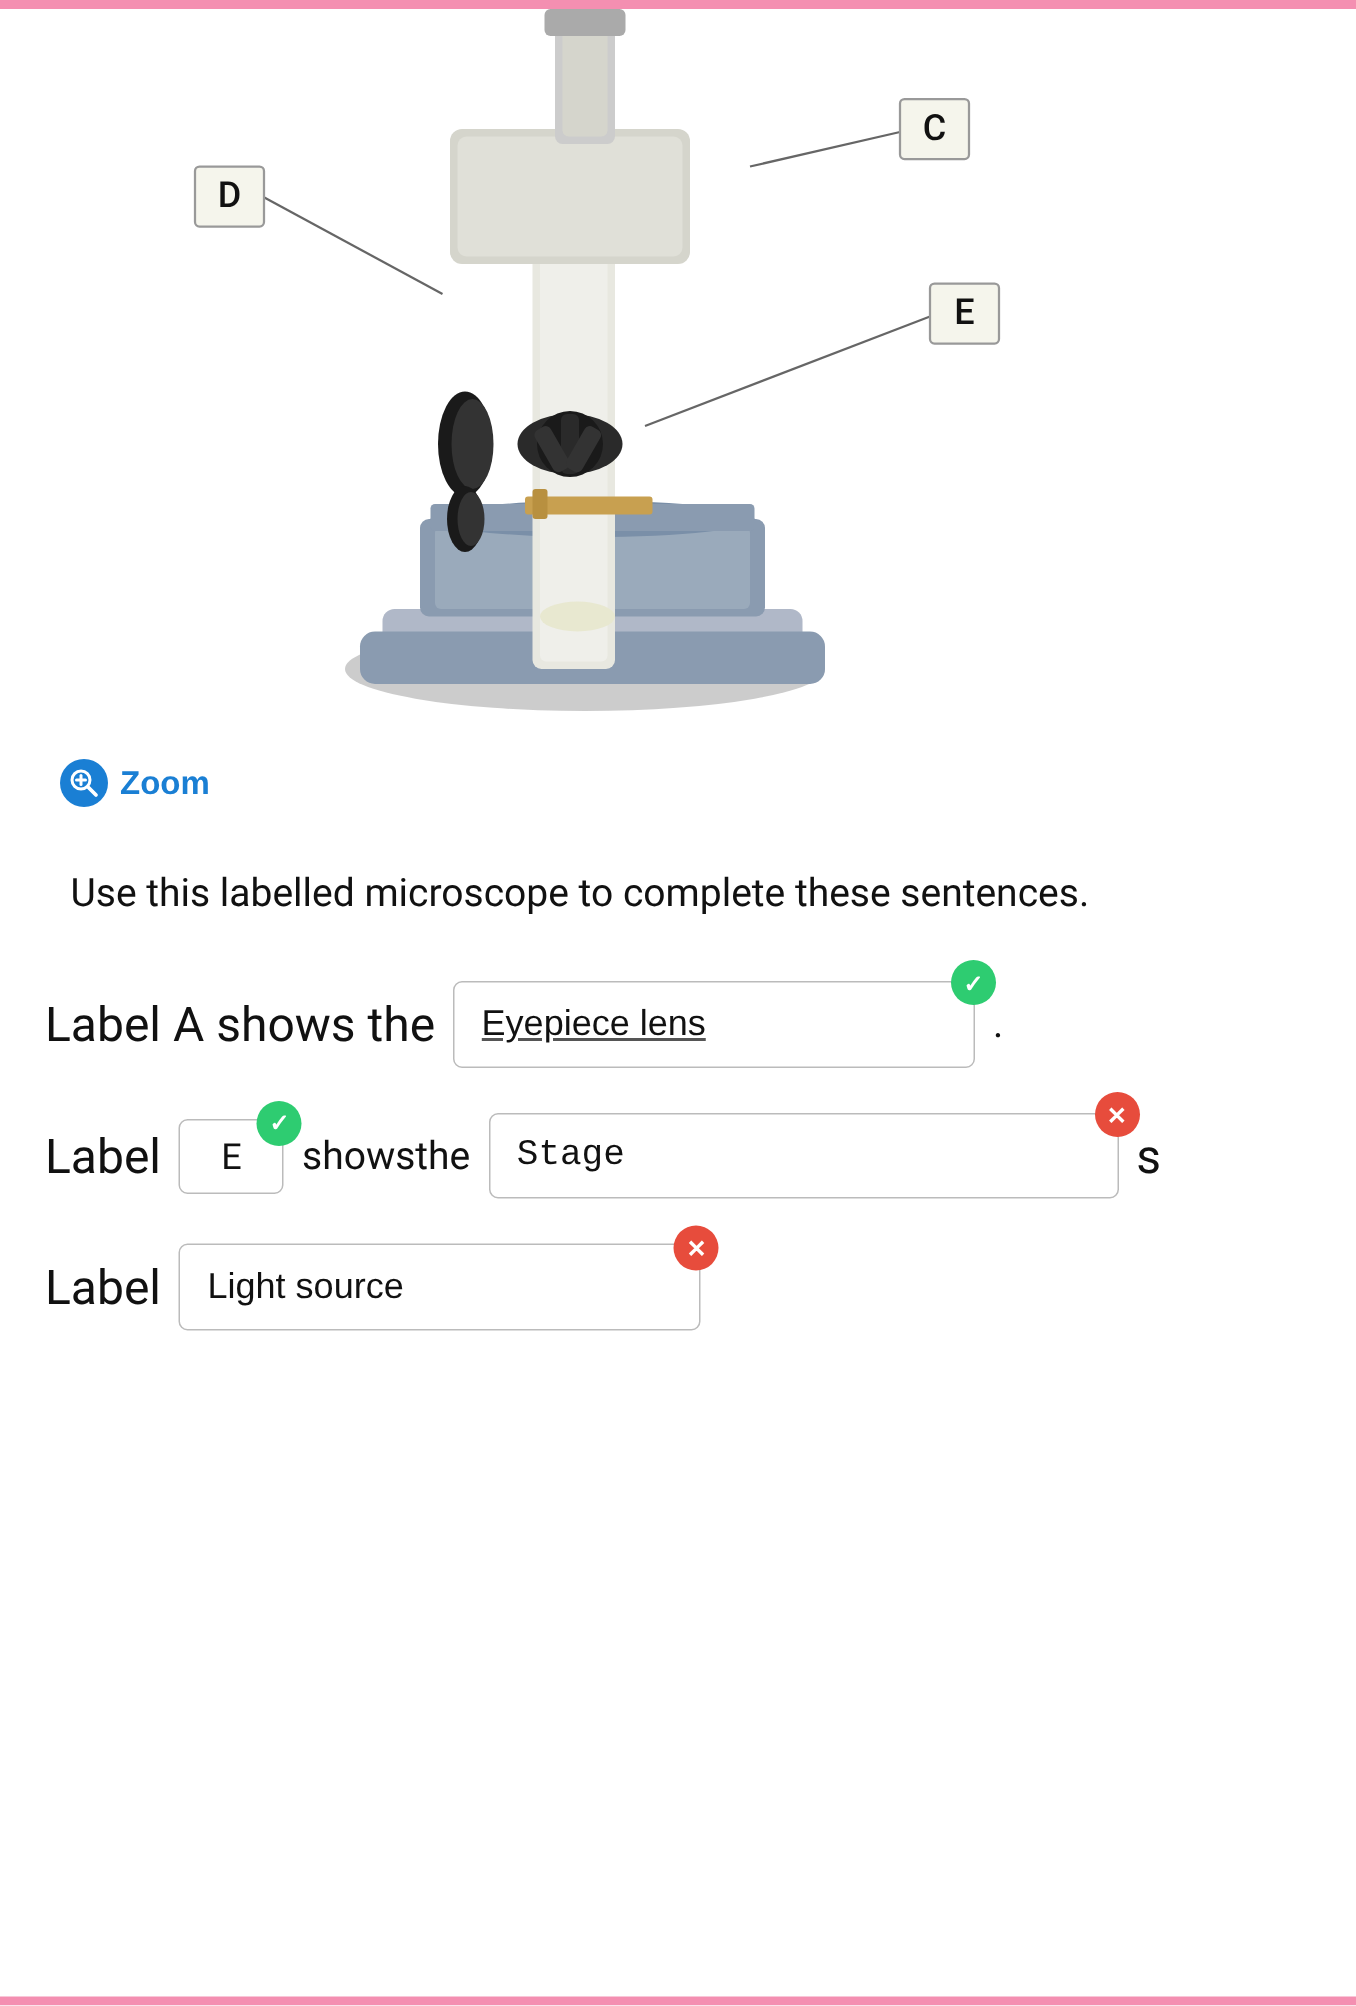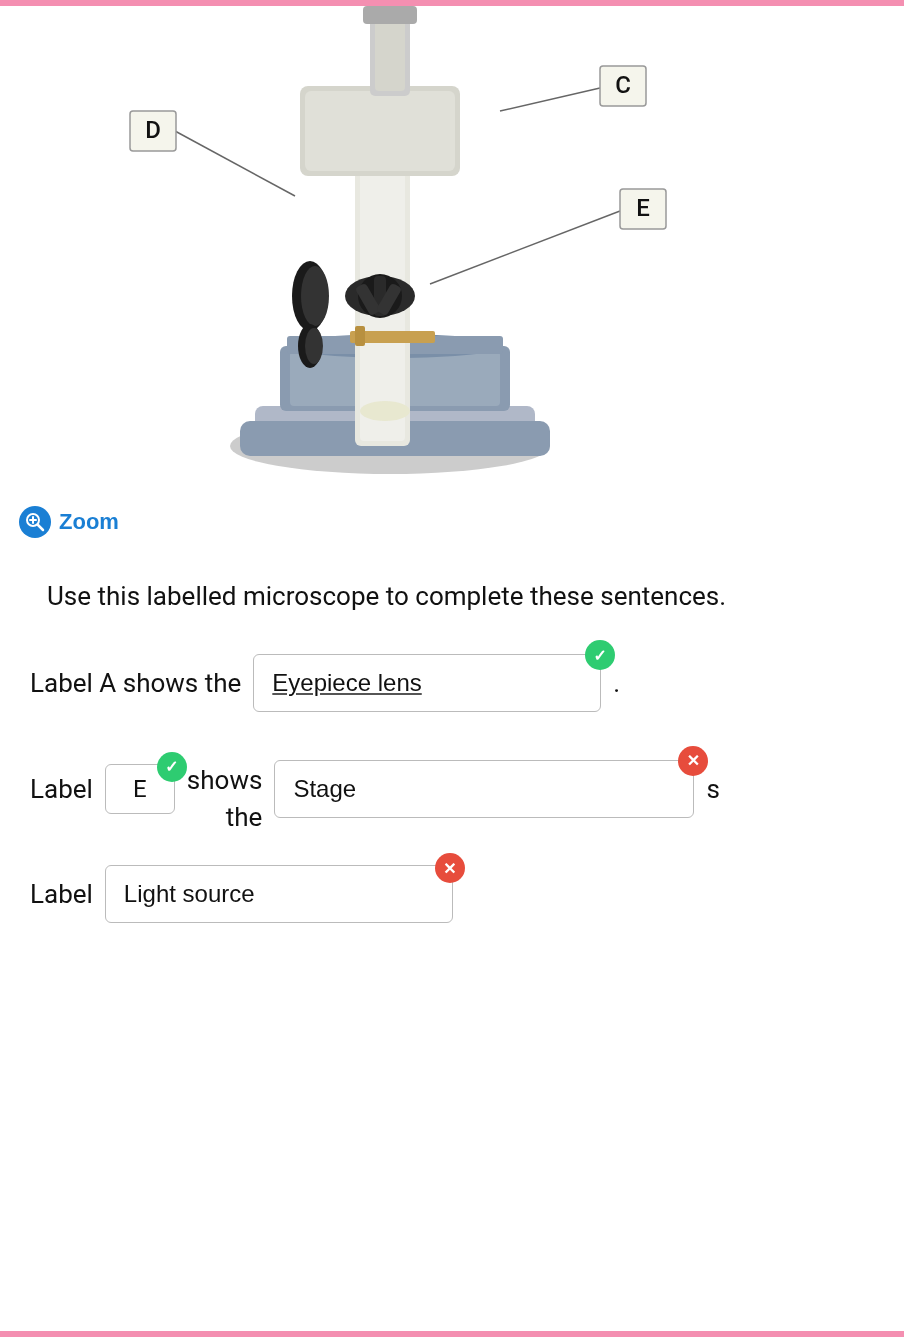--- a/index.html
+++ b/index.html
@@ -27,21 +27,21 @@
       position: relative;
       width: 100%;
       height: 480px;
       display: flex;
       justify-content: center;
       align-items: center;
       background: #fff;
     }
 
     .zoom-section {
-      padding: 20px 30px 10px 19px;
+      padding: 20px 30px 10px 40px;
     }
 
     .zoom-button {
       display: inline-flex;
       align-items: center;
       gap: 8px;
       color: #1a7fd4;
       font-size: 22px;
       font-weight: 600;
       cursor: pointer;
@@ -80,21 +80,21 @@
     }
 
     .answer-row {
       display: flex;
       align-items: center;
       gap: 12px;
       flex-wrap: wrap;
     }
 
     .answer-label-text {
-      font-size: 26px;
+      font-size: 32px;
       color: #111;
       white-space: nowrap;
     }
 
     .answer-input-wrapper {
       position: relative;
       display: inline-block;
     }
 
     .answer-input {
@@ -163,23 +163,22 @@
 
     .shows-the-text {
       font-size: 26px;
       color: #111;
       white-space: nowrap;
       line-height: 1.4;
     }
 
     .row2-labels {
       display: flex;
-      flex-direction: column;
-      align-items: flex-end;
-      margin-top: 20px;
+      flex-direction: row;
+      align-items: center;
     }
 
     .bottom-bar {
       height: 6px;
       background: #f48fb1;
       width: 100%;
       position: absolute;
       bottom: 0;
     }
 
@@ -294,21 +293,21 @@
       <div class="label-box">E</div>
       <div class="status-badge correct" style="top:-12px; right:-12px;">✓</div>
     </div>
 
     <div class="row2-labels">
       <span class="shows-the-text">shows</span>
       <span class="shows-the-text">the</span>
     </div>
 
     <div class="answer-input-wrapper">
-      <input type="text" class="answer-input incorrect" value="Stage" style="min-width: 420px;">
+      <input type="text" class="answer-input incorrect" value="Stage" style="min-width: 420px; font-family: Liberation Mono, monospace;">
       <div class="status-badge incorrect">✕</div>
     </div>
     <span class="answer-label-text">s</span>
   </div>
 
   <div class="answer-row">
     <span class="answer-label-text">Label</span>
 
     <div class="answer-input-wrapper">
       <input type="text" class="answer-input incorrect" value="Light source" style="min-width: 320px;">

